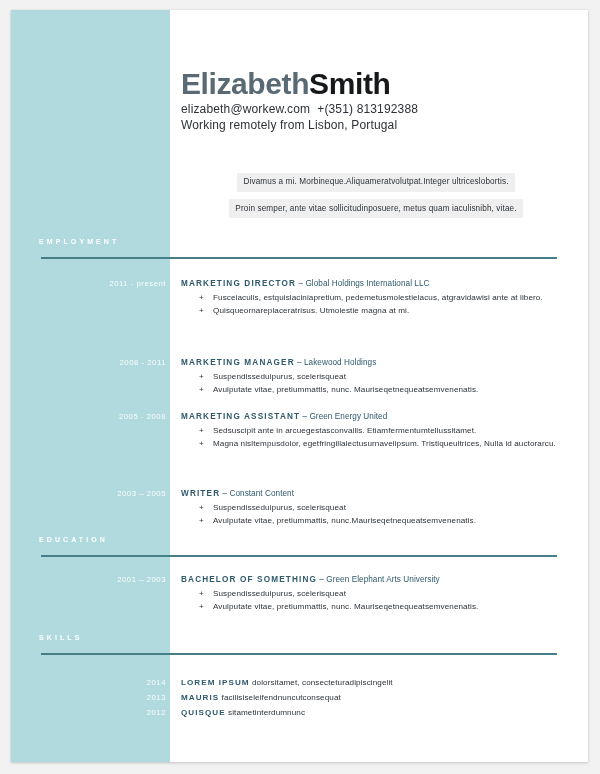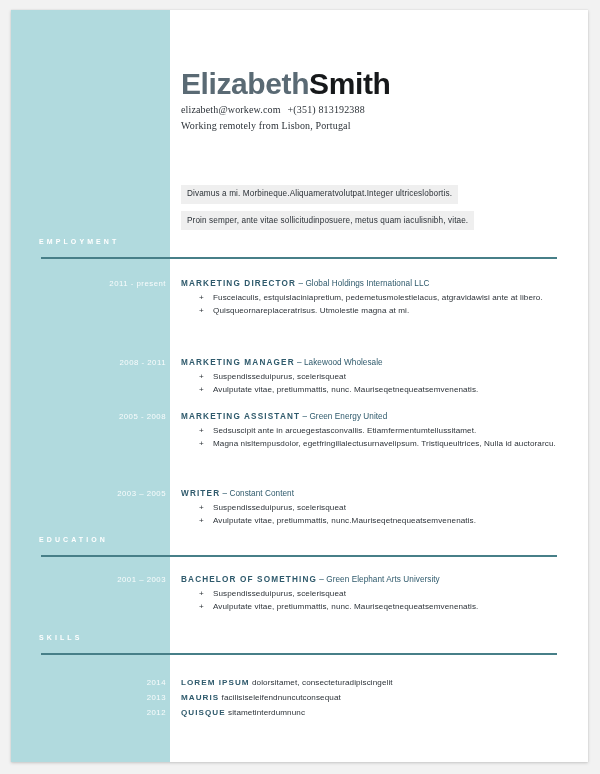--- a/index.html
+++ b/index.html
@@ -59,40 +59,40 @@
   }
   .job-title {
     font-size: 17px;
     line-height: 21px;
     font-weight: bold;
     color: #5a6a74;
     margin: 2px 0 7px 0;
     letter-spacing: -0.2px;
   }
   .contact-line {
-    font-size: 10px;
+    font-size: 12px;
     line-height: 13px;
     color: #2c3238;
     letter-spacing: 0.15px;
-    font-family: Liberation Serif, serif;
   }
   .contact-line.second {
     margin-top: 3px;
   }
   .contact-sep {
     display: inline-block;
     width: 7px;
   }
 
   
   .summary {
     position: absolute;
     left: 170px;
-    top: 172px;
+    top: 160px;
     width: 390px;
+    text-align: center;
   }
   .summary-line {
     background: #efefef;
     color: #2c3238;
     font-size: 8.2px;
     line-height: 12px;
     letter-spacing: 0.12px;
     padding: 3.5px 6px 3.5px 6px;
     margin-bottom: 5px;
     display: inline-block;
@@ -241,21 +241,21 @@
         <li class="bullet"><span class="plus">+</span><span>Fusceiaculis, estquislaciniapretium, pedemetusmolestielacus, atgravidawisi ante at libero.</span></li>
         <li class="bullet"><span class="plus">+</span><span>Quisqueornareplaceratrisus. Utmolestie magna at mi.</span></li>
       </ul>
     </div>
   </div>
 
   <div class="entry" style="top:347px">
     <div class="entry-date">2008 - 2011</div>
     <div class="entry-body">
       <div class="entry-heading">
-        <span class="entry-role">MARKETING MANAGER</span><span class="entry-org"> – </span><span class="entry-org">Lakewood Wholesale</span>
+        <span class="entry-role">MARKETING MANAGER</span><span class="entry-org"> – </span><span class="entry-org">Lakewood Holdings</span>
       </div>
       <ul class="bullets">
         <li class="bullet"><span class="plus">+</span><span>Suspendisseduipurus, scelerisqueat</span></li>
         <li class="bullet"><span class="plus">+</span><span>Avulputate vitae, pretiummattis, nunc. Mauriseqetnequeatsemvenenatis.</span></li>
       </ul>
     </div>
   </div>
 
   <div class="entry" style="top:401px">
     <div class="entry-date">2005 - 2008</div>

